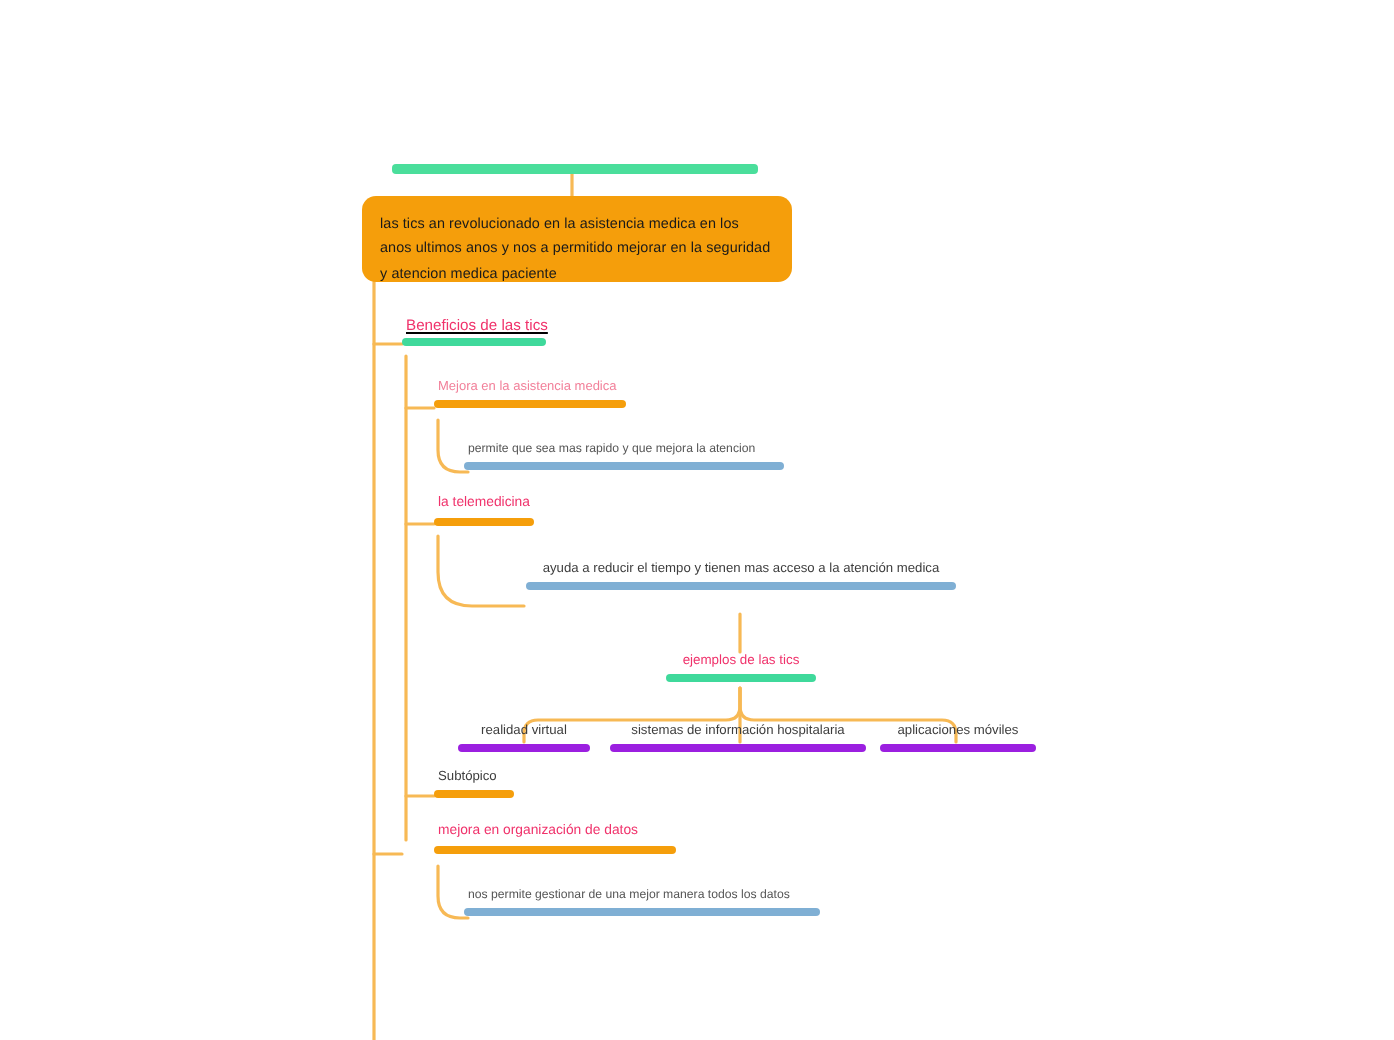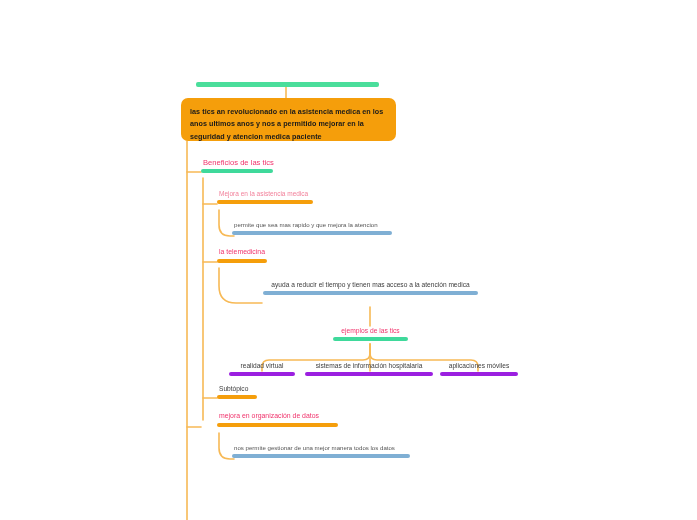--- a/index.html
+++ b/index.html
@@ -64,21 +64,20 @@
 
   
   .desc-card {
     background: #F59E0B;
     border-radius: 7px;
     padding: 8px 9px 9px 9px;
     color: #1A1A1A;
     font-size: 7.2px;
     line-height: 1.72;
     letter-spacing: 0.05px;
-    font-weight: bold;
   }
 
   
   .tnode {
     position: absolute;
     display: flex;
     flex-direction: column;
   }
   .tnode .tlabel {
     line-height: 1.25;
@@ -144,21 +143,21 @@
       <path d="M 219,433 L 219,448 Q 219,459 230,459 L 234,459"></path>
     </g>
   </svg>
 
   <div class="node root-underbar" style="left:196px; top:82px; width:183px; height:5px;"></div>
 
   <div class="node desc-card" style="left:181px; top:98px; width:215px; height:43px;">
     <span>las tics an revolucionado en la asistencia medica en los anos ultimos anos y nos a permitido mejorar en la seguridad y atencion medica paciente</span>
   </div>
 
-  <div class="tnode" style="left:201px; top:158px; width:72px;">
+  <div class="tnode" style="left:201px; top:158px; width:72px;text-decoration:underline;">
     <span class="tlabel c-pink" style="font-size:7.6px;">Beneficios de las tics</span>
     <span class="tbar b-green"></span>
   </div>
 
   <div class="tnode" style="left:217px; top:190px; width:96px;">
     <span class="tlabel c-salmon" style="font-size:6.5px;">Mejora en la asistencia medica</span>
     <span class="tbar b-orange"></span>
   </div>
 
   <div class="tnode" style="left:232px; top:221px; width:160px;">

